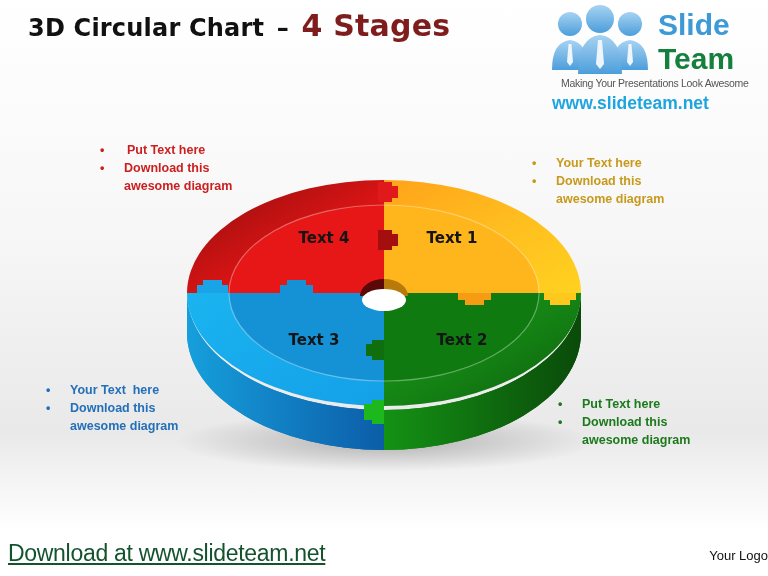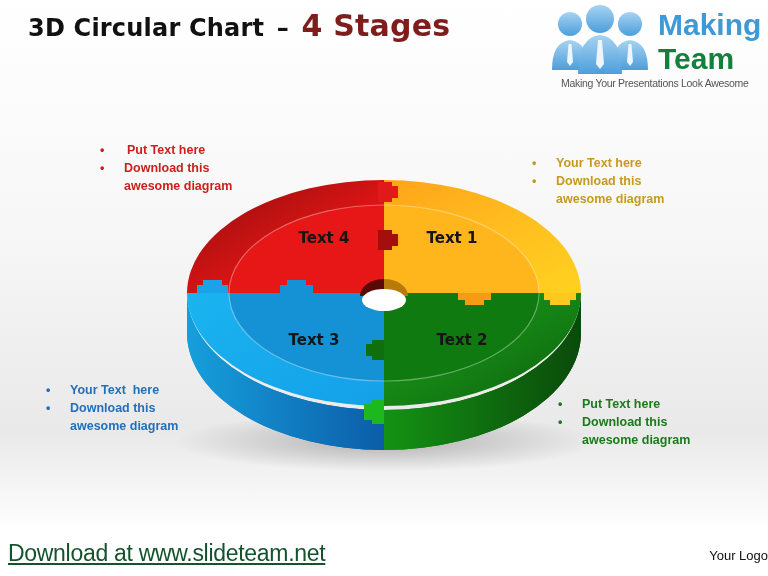--- a/index.html
+++ b/index.html
@@ -56,23 +56,24 @@
     <circle cx="22" cy="20" r="12" fill="url(#pg)"></circle>
     <path d="M4 66 Q4 38 22 36 Q40 38 40 66 Z" fill="url(#pg)"></path>
     <circle cx="82" cy="20" r="12" fill="url(#pg)"></circle>
     <path d="M64 66 Q64 38 82 36 Q100 38 100 66 Z" fill="url(#pg)"></path>
     <circle cx="52" cy="15" r="14" fill="url(#pg)"></circle>
     <path d="M30 70 Q30 33 52 31 Q74 33 74 70 Z" fill="url(#pg)"></path>
     <path d="M50 36 L54 36 L56 60 L52 65 L48 60 Z" fill="#eef6fc"></path>
     <path d="M20.5 40 L23.5 40 L25 58 L22 62 L19 58 Z" fill="#eef6fc"></path>
     <path d="M80.5 40 L83.5 40 L85 58 L82 62 L79 58 Z" fill="#eef6fc"></path>
   </svg>
-  <span class="brand1">Making</span>
+  <span class="brand1">Slide</span>
   <span class="brand2">Team</span>
   <span class="tagline">Making Your Presentations Look Awesome</span>
+  <span class="url">www.slideteam.net</span>
 </div>
 
 <svg class="diagram" width="768" height="576" viewBox="0 0 768 576">
   <defs>
     <linearGradient id="gRedTop" x1="0" y1="0" x2="1" y2="1">
       <stop offset="0" stop-color="#8e0d0d"></stop>
         <stop offset="0.55" stop-color="#d71414"></stop>
         <stop offset="1" stop-color="#ff1f1f"></stop>
     </linearGradient>
     <linearGradient id="gGoldTop" x1="0" y1="0" x2="1" y2="1">

